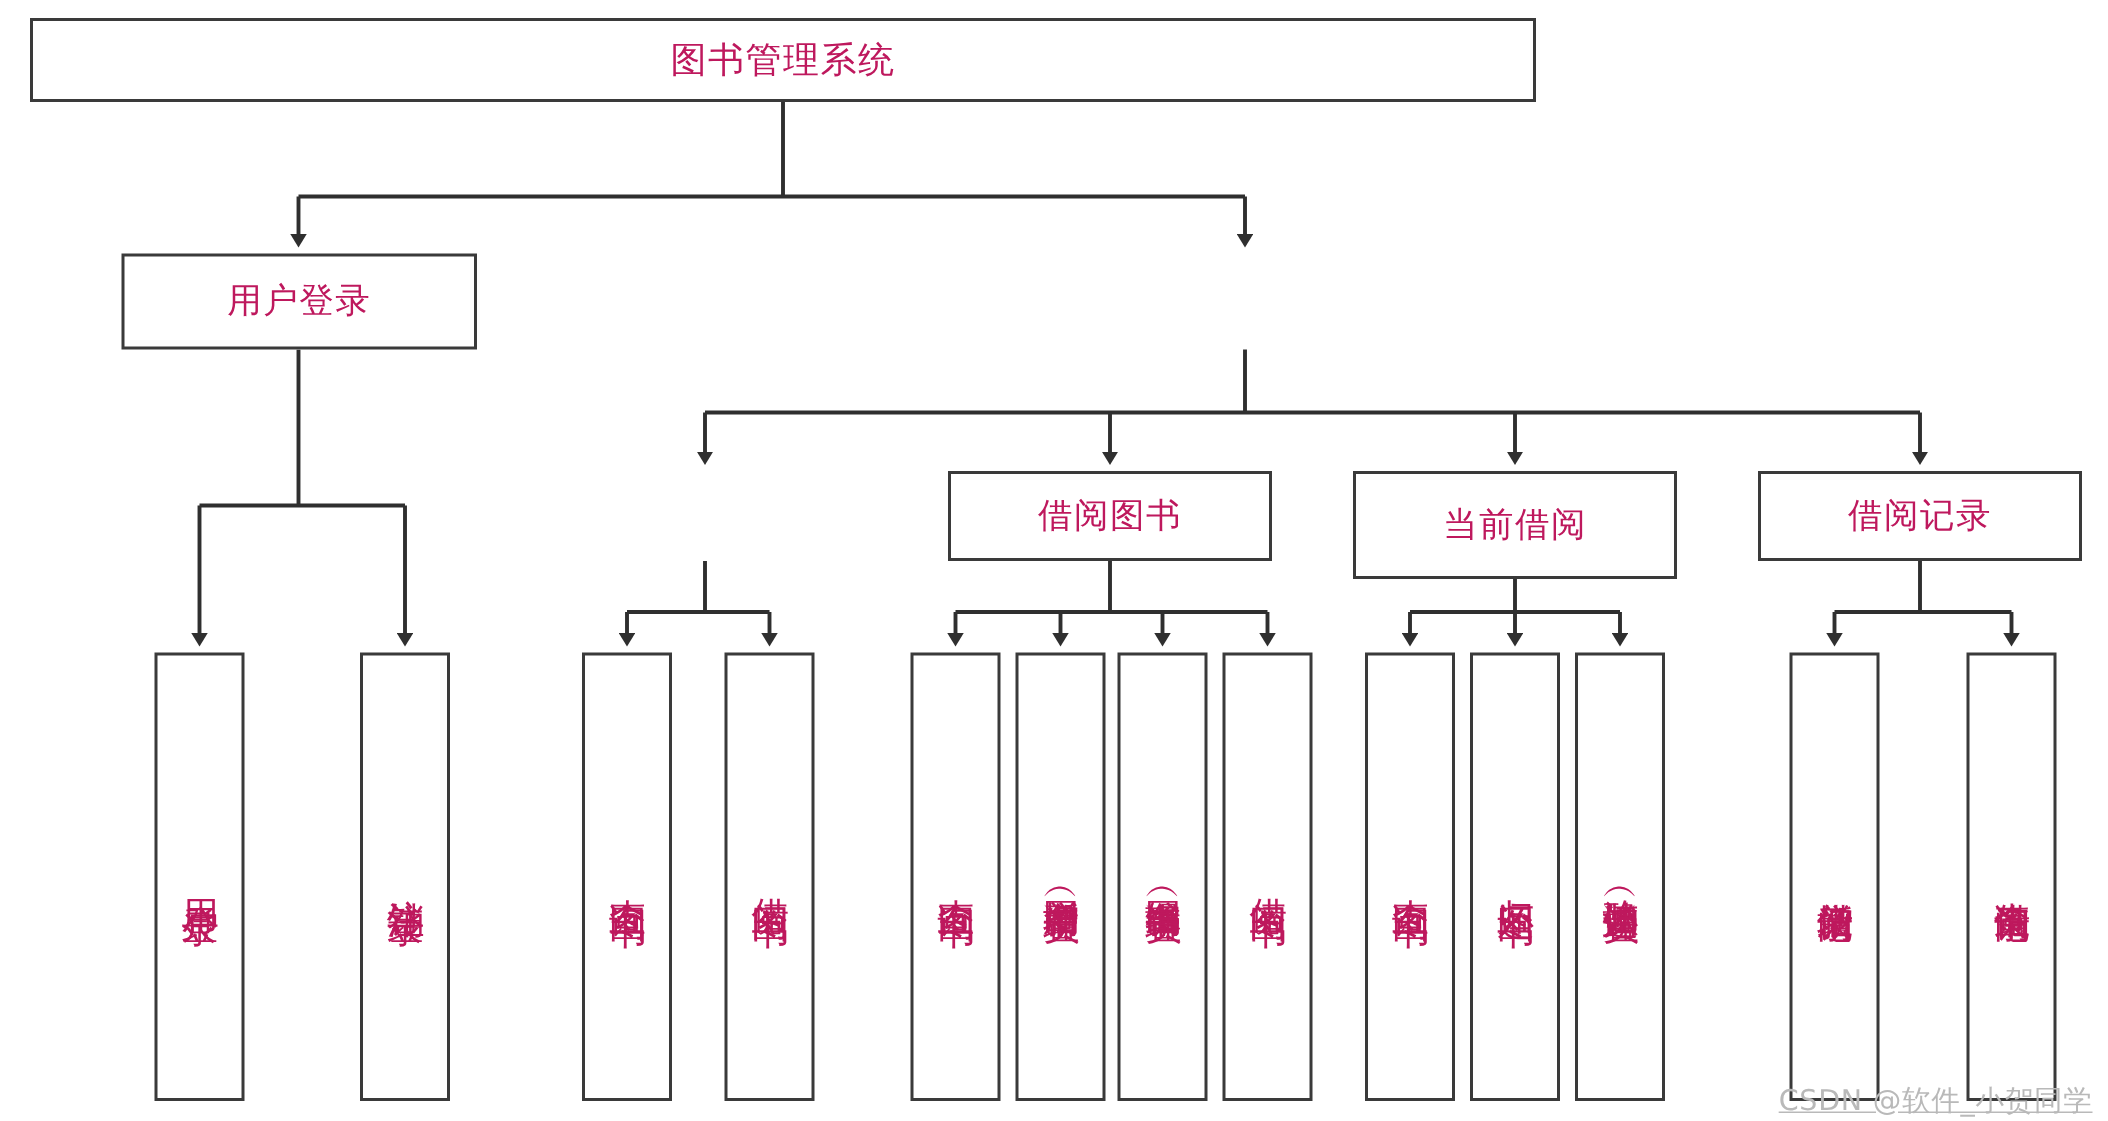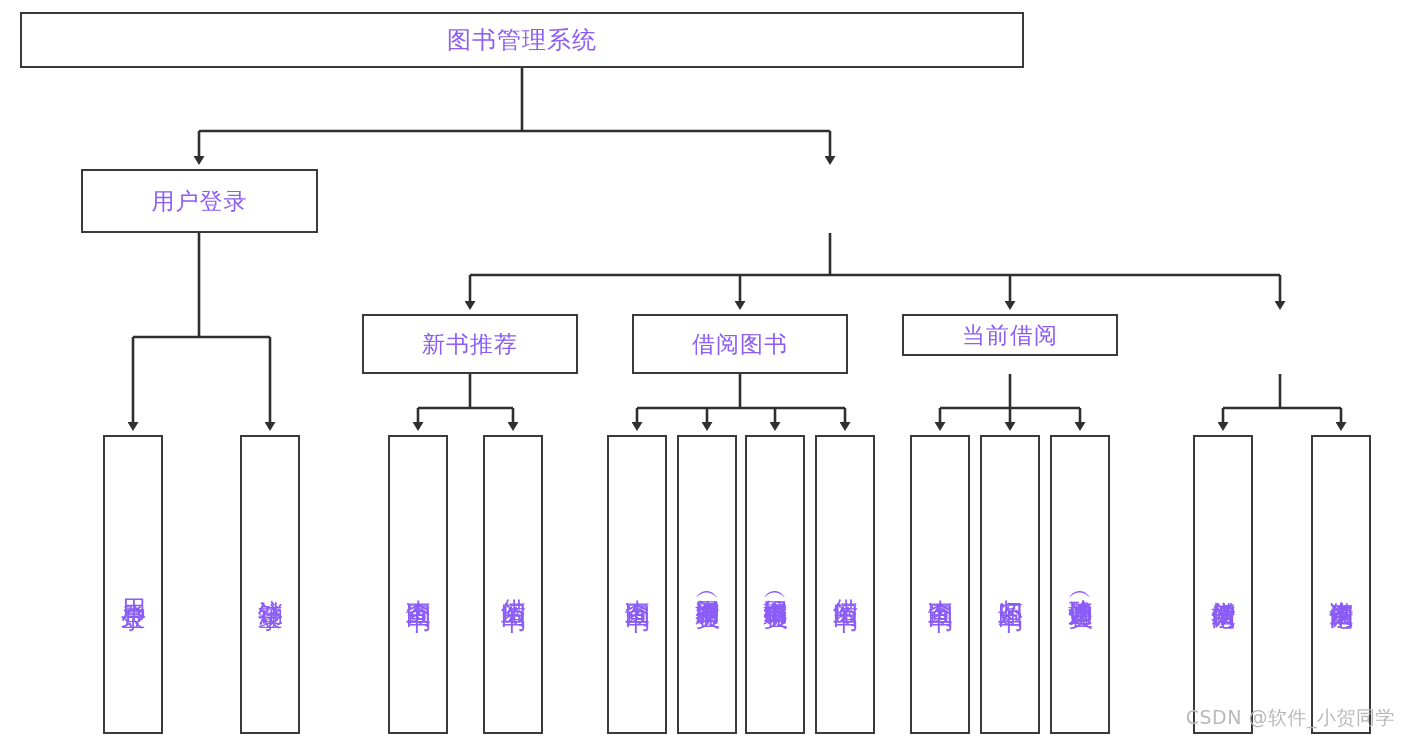--- a/index.html
+++ b/index.html
@@ -1,29 +1,29 @@
 <!DOCTYPE html>
 <html><head>
 <meta charset="utf-8">
 <style>
   html,body{margin:0;padding:0;background:#ffffff;}
   body{font-family:"DejaVu Sans","Liberation Sans",sans-serif;}
   #canvas{position:relative;width:1405px;height:747px;background:#ffffff;overflow:hidden;}
   svg.edges{position:absolute;left:0;top:0;width:1405px;height:747px;pointer-events:none;}
   .node{position:absolute;box-sizing:border-box;background:#ffffff;border:2.5px solid #3a3a3a;
         display:flex;align-items:center;justify-content:center;}
-  .node .label{color:#8b5cf6;letter-spacing:1px;white-space:nowrap;text-align:right;}
+  .node .label{color:#be185d;letter-spacing:1px;white-space:nowrap;text-align:right;}
   .h-node .label{font-size:23px;line-height:1;}
   .title-node .label{font-size:24px;}
   .v-node{padding:4px 0;}
   .v-node .label{writing-mode:vertical-rl;text-orientation:upright;
         font-size:25px;line-height:1.12;letter-spacing:3px;white-space:nowrap;}
   .v-node.small .label{font-size:24px;letter-spacing:1px;}
-  .watermark{position:absolute;right:10px;bottom:16px;color:#b9b9b9;font-size:19px;
-        letter-spacing:0.5px;white-space:nowrap;}
+  .watermark{position:absolute;right:10px;bottom:0;color:#b9b9b9;font-size:19px;
+        letter-spacing:0.5px;white-space:nowrap;text-decoration:underline;}
 </style>
 </head>
 <body>
 
 <div id="canvas">
 
   <svg class="edges" viewBox="0 0 1405 747">
     <defs>
       <marker id="arw" markerWidth="10" markerHeight="11" refX="2" refY="5.5" orient="auto" markerUnits="userSpaceOnUse">
         <path d="M0,0 L9,5.5 L0,11 Z" fill="#2f2f2f"></path>
@@ -74,28 +74,28 @@
   </svg>
 
   <div class="node h-node title-node" style="left:20px;top:12px;width:1004px;height:56px;">
     <span class="label">图书管理系统</span>
   </div>
 
   <div class="node h-node" style="left:81px;top:169px;width:237px;height:64px;">
     <span class="label">用户登录</span>
   </div>
 
-  <div class="node h-node" style="left:362px;top:314px;width:216px;height:60px;">
-    <span class="label">新书推荐</span>
-  </div>
   <div class="node h-node" style="left:632px;top:314px;width:216px;height:60px;">
     <span class="label">借阅图书</span>
   </div>
-  <div class="node h-node" style="left:902px;top:314px;width:216px;height:42px;">
+  <div class="node h-node" style="left:902px;top:314px;width:216px;height:72px;">
     <span class="label">当前借阅</span>
+  </div>
+  <div class="node h-node" style="left:1172px;top:314px;width:216px;height:60px;">
+    <span class="label">借阅记录</span>
   </div>
 
   <div class="node v-node" style="left:103px;top:435px;width:60px;height:299px;">
     <span class="label">用户登录</span>
   </div>
   <div class="node v-node" style="left:240px;top:435px;width:60px;height:299px;">
     <span class="label">注销登录</span>
   </div>
 
   <div class="node v-node" style="left:388px;top:435px;width:60px;height:299px;">

